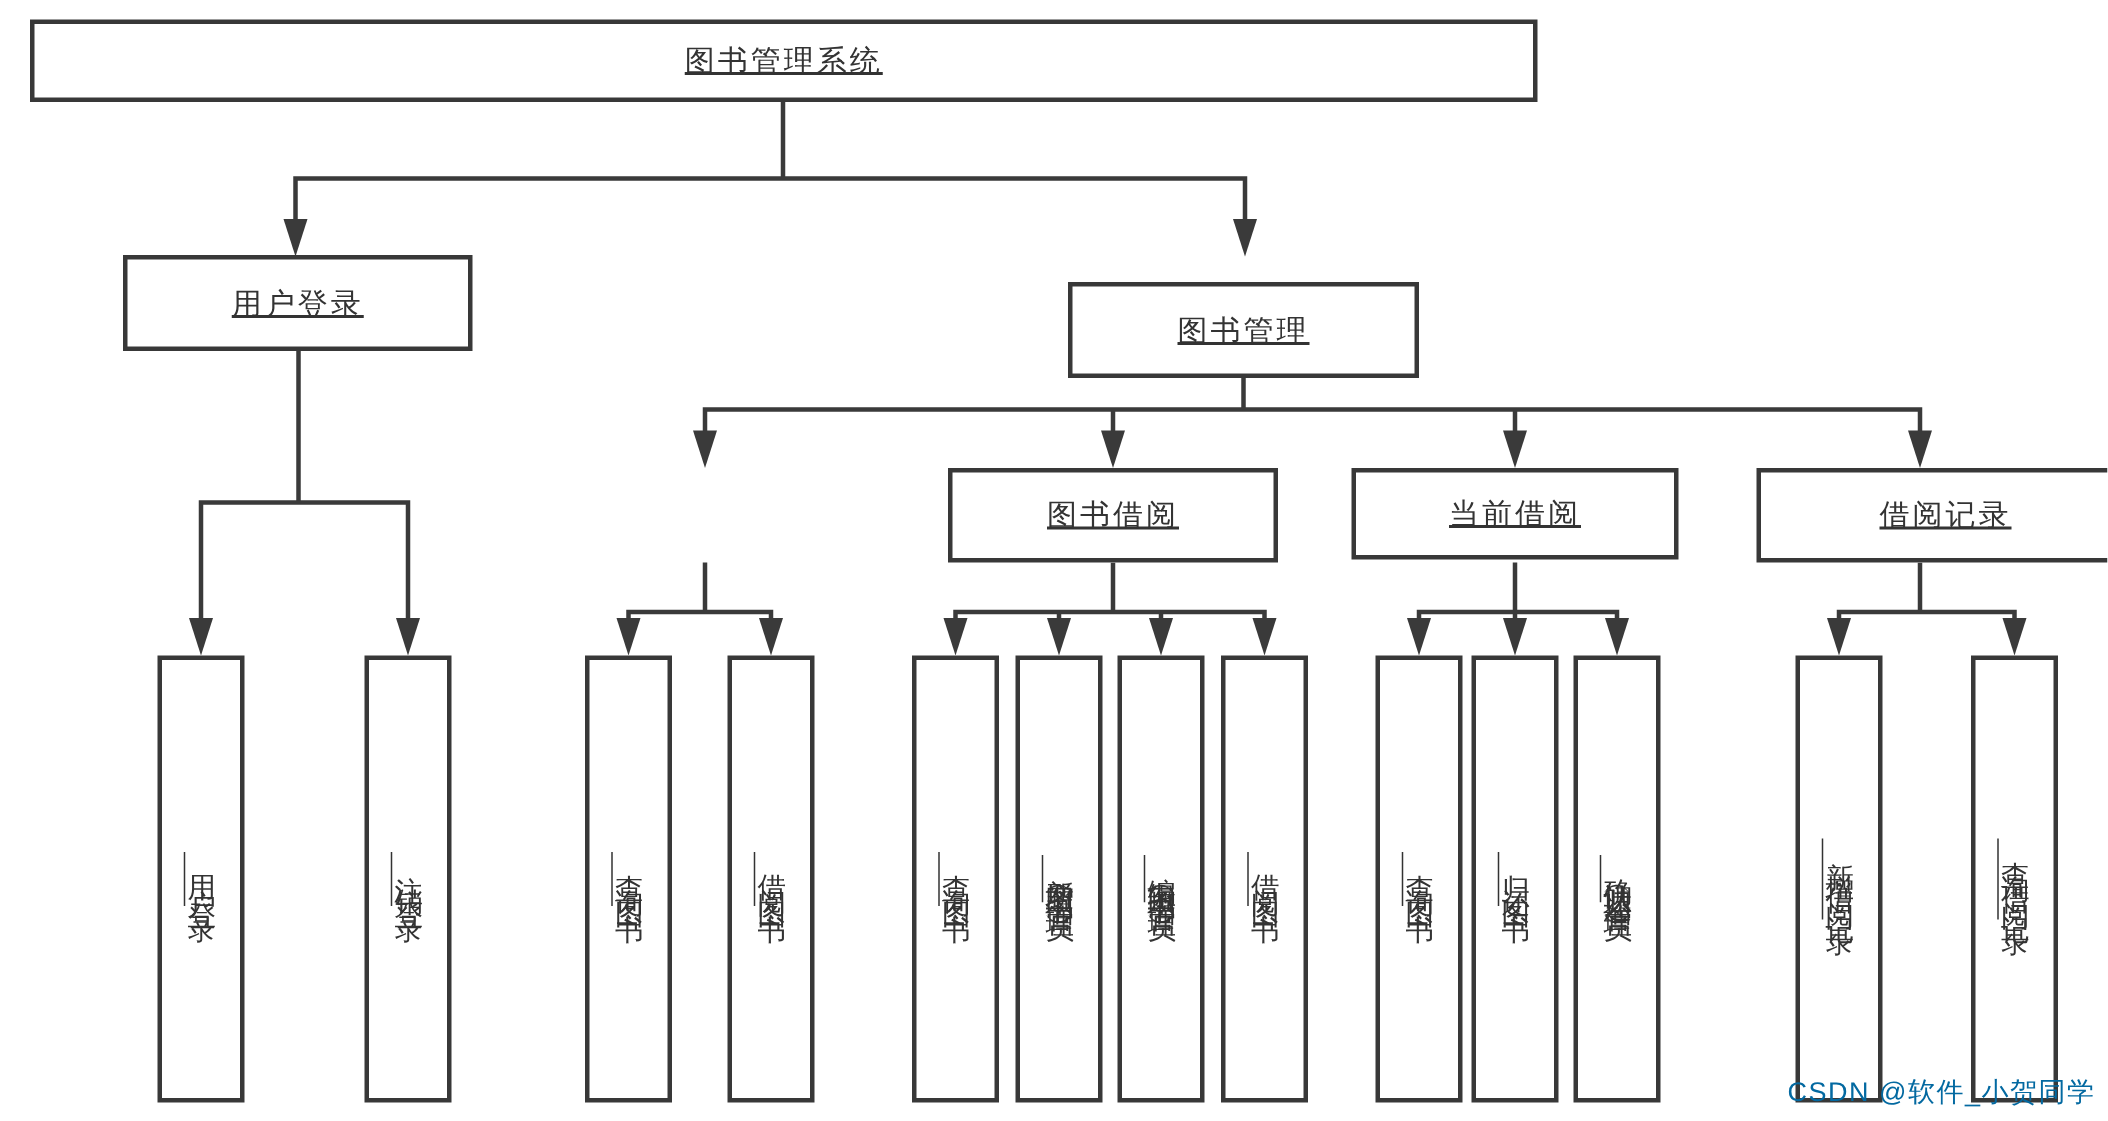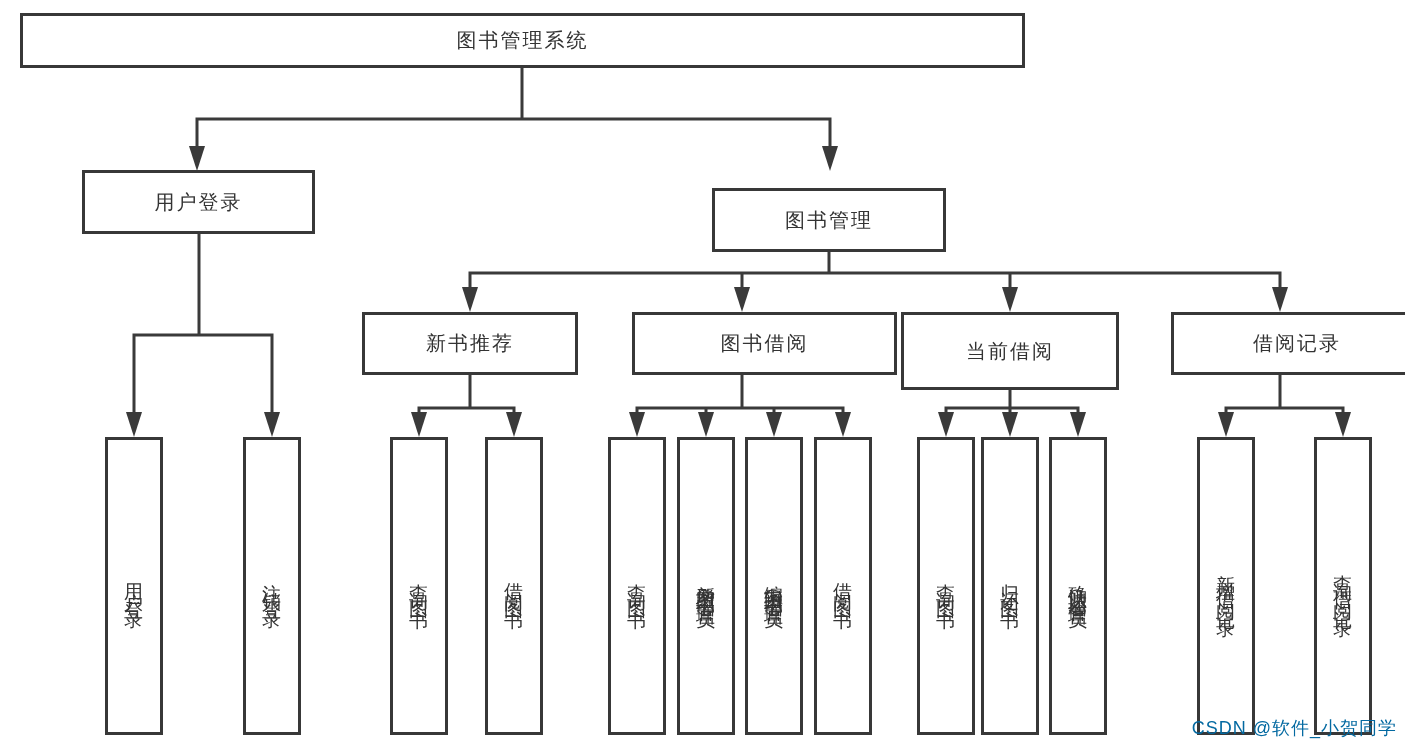--- a/index.html
+++ b/index.html
@@ -16,20 +16,21 @@
     box-sizing:border-box;
     border:3px solid #383838;
     background:#ffffff;
     display:flex;
     align-items:center;
     justify-content:center;
     color:#333333;
     font-size:20px;
     letter-spacing:2px;
     white-space:nowrap;
+    text-decoration:underline;
   }
   .vbox span{
     writing-mode:vertical-rl;
     font-size:19px;
     letter-spacing:9px;
     line-height:1;
     white-space:nowrap;
   }
   .vbox.long span{letter-spacing:3.5px;}
   .watermark{
@@ -38,22 +39,22 @@
     color:#0369a1;
     font-size:18px;
     letter-spacing:1px;
     z-index:5;
   }
   
   #n-root           {left:20px;  top:13px;  width:1005px;height:55px;}
   #n-user-login     {left:82px;  top:170px; width:233px; height:64px;}
   #n-book-mgmt      {left:712px; top:188px; width:234px; height:64px;text-align:right;}
   #n-new-book-rec   {left:362px; top:312px; width:216px; height:63px;}
-  #n-book-borrow    {left:632px; top:312px; width:265px; height:63px;}
-  #n-current-borrow {left:901px; top:312px; width:218px; height:78px;}
+  #n-book-borrow    {left:632px; top:312px; width:220px; height:63px;}
+  #n-current-borrow {left:901px; top:312px; width:218px; height:61px;}
   #n-borrow-records {left:1171px;top:312px; width:252px; height:63px;}
   .leaf{top:437px;width:58px;height:298px;}
   #n-leaf-user-login    {left:105px;}
   #n-leaf-logout        {left:243px;}
   #n-leaf-query-book-1  {left:390px;}
   #n-leaf-borrow-book-1 {left:485px;}
   #n-leaf-query-book-2  {left:608px;}
   #n-leaf-add-book      {left:677px;}
   #n-leaf-edit-book     {left:745px;}
   #n-leaf-borrow-book-2 {left:814px;}
@@ -115,23 +116,20 @@
     <span>图书管理系统</span>
   </div>
 
   <div class="node" id="n-user-login">
     <span>用户登录</span>
   </div>
   <div class="node" id="n-book-mgmt">
     <span>图书管理</span>
   </div>
 
-  <div class="node" id="n-new-book-rec">
-    <span>新书推荐</span>
-  </div>
   <div class="node" id="n-book-borrow">
     <span>图书借阅</span>
   </div>
   <div class="node" id="n-current-borrow">
     <span>当前借阅</span>
   </div>
   <div class="node" id="n-borrow-records">
     <span>借阅记录</span>
   </div>
 

